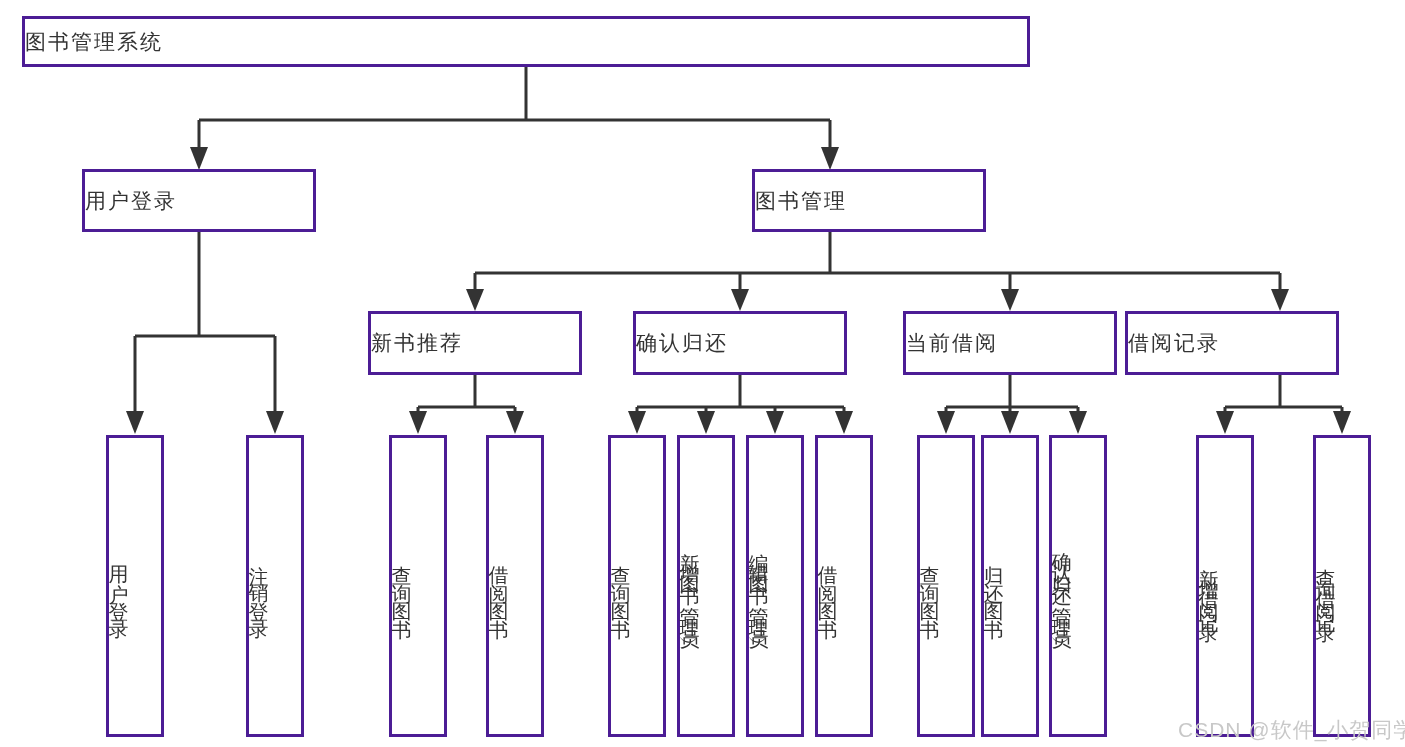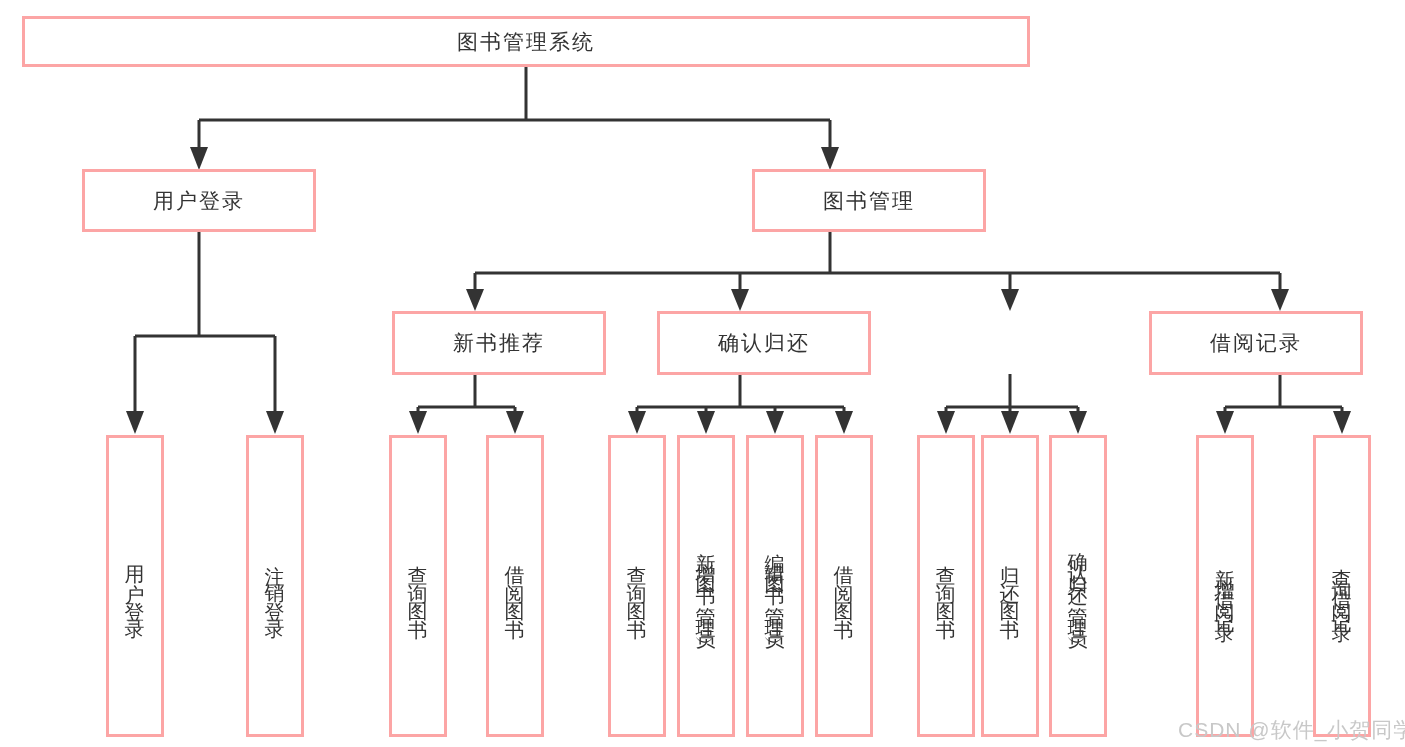--- a/index.html
+++ b/index.html
@@ -18,36 +18,35 @@
   .wires {
     position: absolute;
     left: 0; top: 0;
     width: 1405px;
     height: 747px;
     z-index: 1;
   }
   .node {
     position: absolute;
     box-sizing: border-box;
-    border: 3px solid #fca5a5;
+    border: 3px solid #4c1d95;
     background: #ffffff;
     display: flex;
     align-items: center;
-    justify-content: center;
     color: #333333;
     z-index: 2;
   }
   .hnode { 
     font-size: 21px;
     letter-spacing: 2px;
     white-space: nowrap;
   }
   .root  { left: 22px;  top: 16px;  width: 1008px; height: 51px; }
   .lvl2  { top: 169px; width: 234px; height: 63px; }
-  .lvl3  { top: 311px; width: 214px; height: 64px; margin-left: 24px; }
+  .lvl3  { top: 311px; width: 214px; height: 64px; }
   .leaf  { top: 435px; width: 58px;  height: 302px; }
   .vtext {
     writing-mode: vertical-rl;
     text-orientation: mixed;
     font-size: 20px;
     line-height: 1;
     color: #333333;
     white-space: nowrap;
   }
   .ls4 { letter-spacing: 18px; }
@@ -117,20 +116,23 @@
   <div class="node hnode lvl2" style="left:752px">
     <span>图书管理</span>
   </div>
 
   <div class="node hnode lvl3" style="left:368px">
     <span>新书推荐</span>
   </div>
   <div class="node hnode lvl3" style="left:633px">
     <span>确认归还</span>
   </div>
+  <div class="node hnode lvl3" style="left:903px">
+    <span>当前借阅</span>
+  </div>
   <div class="node hnode lvl3" style="left:1125px">
     <span>借阅记录</span>
   </div>
 
   <div class="node leaf" style="left:106px">
     <span class="vtext ls4">用户登录</span>
   </div>
   <div class="node leaf" style="left:246px">
     <span class="vtext ls4">注销登录</span>
   </div>

